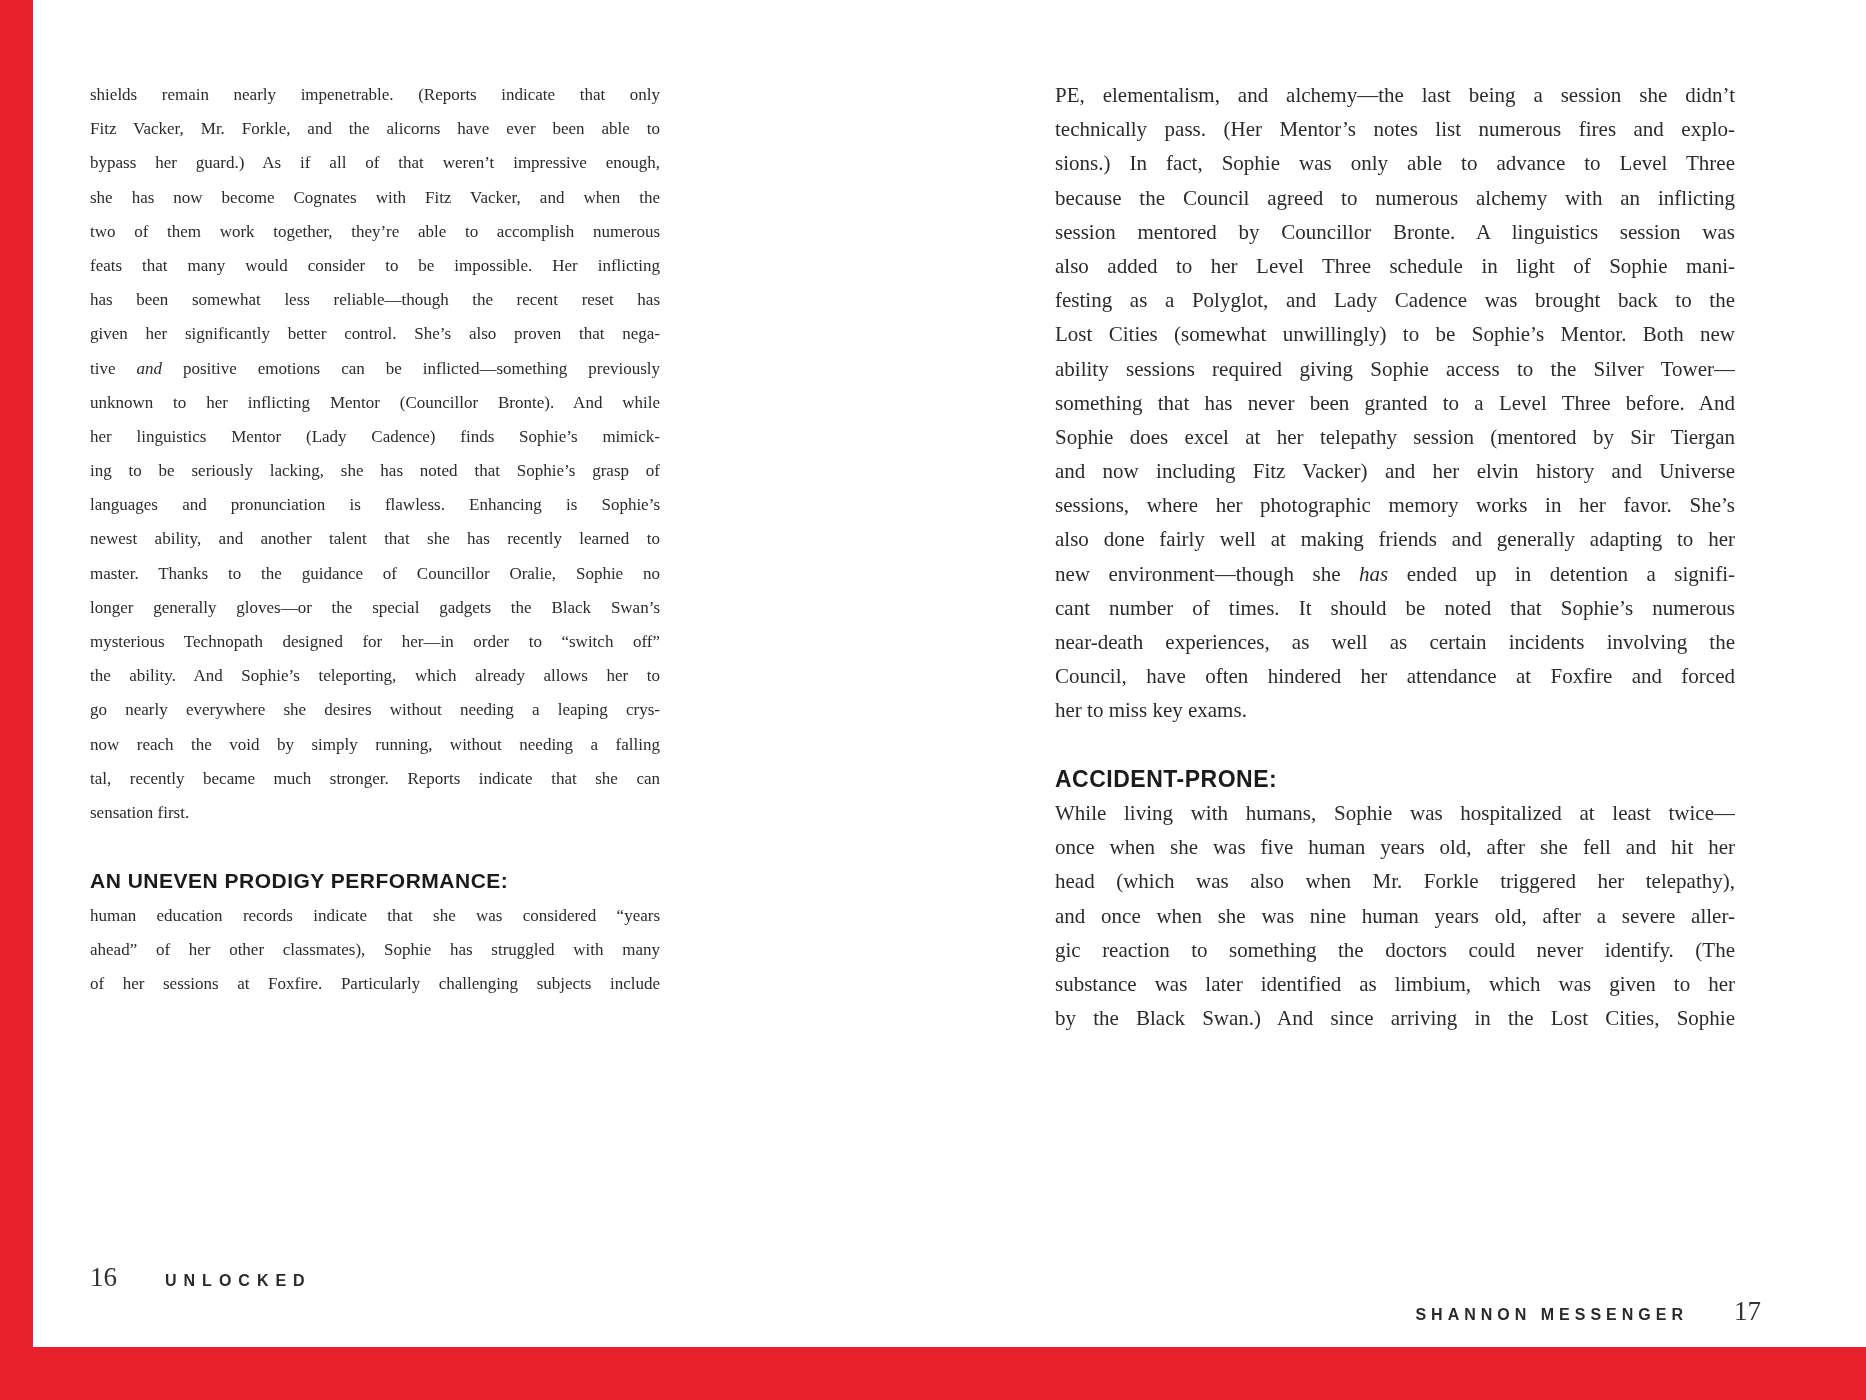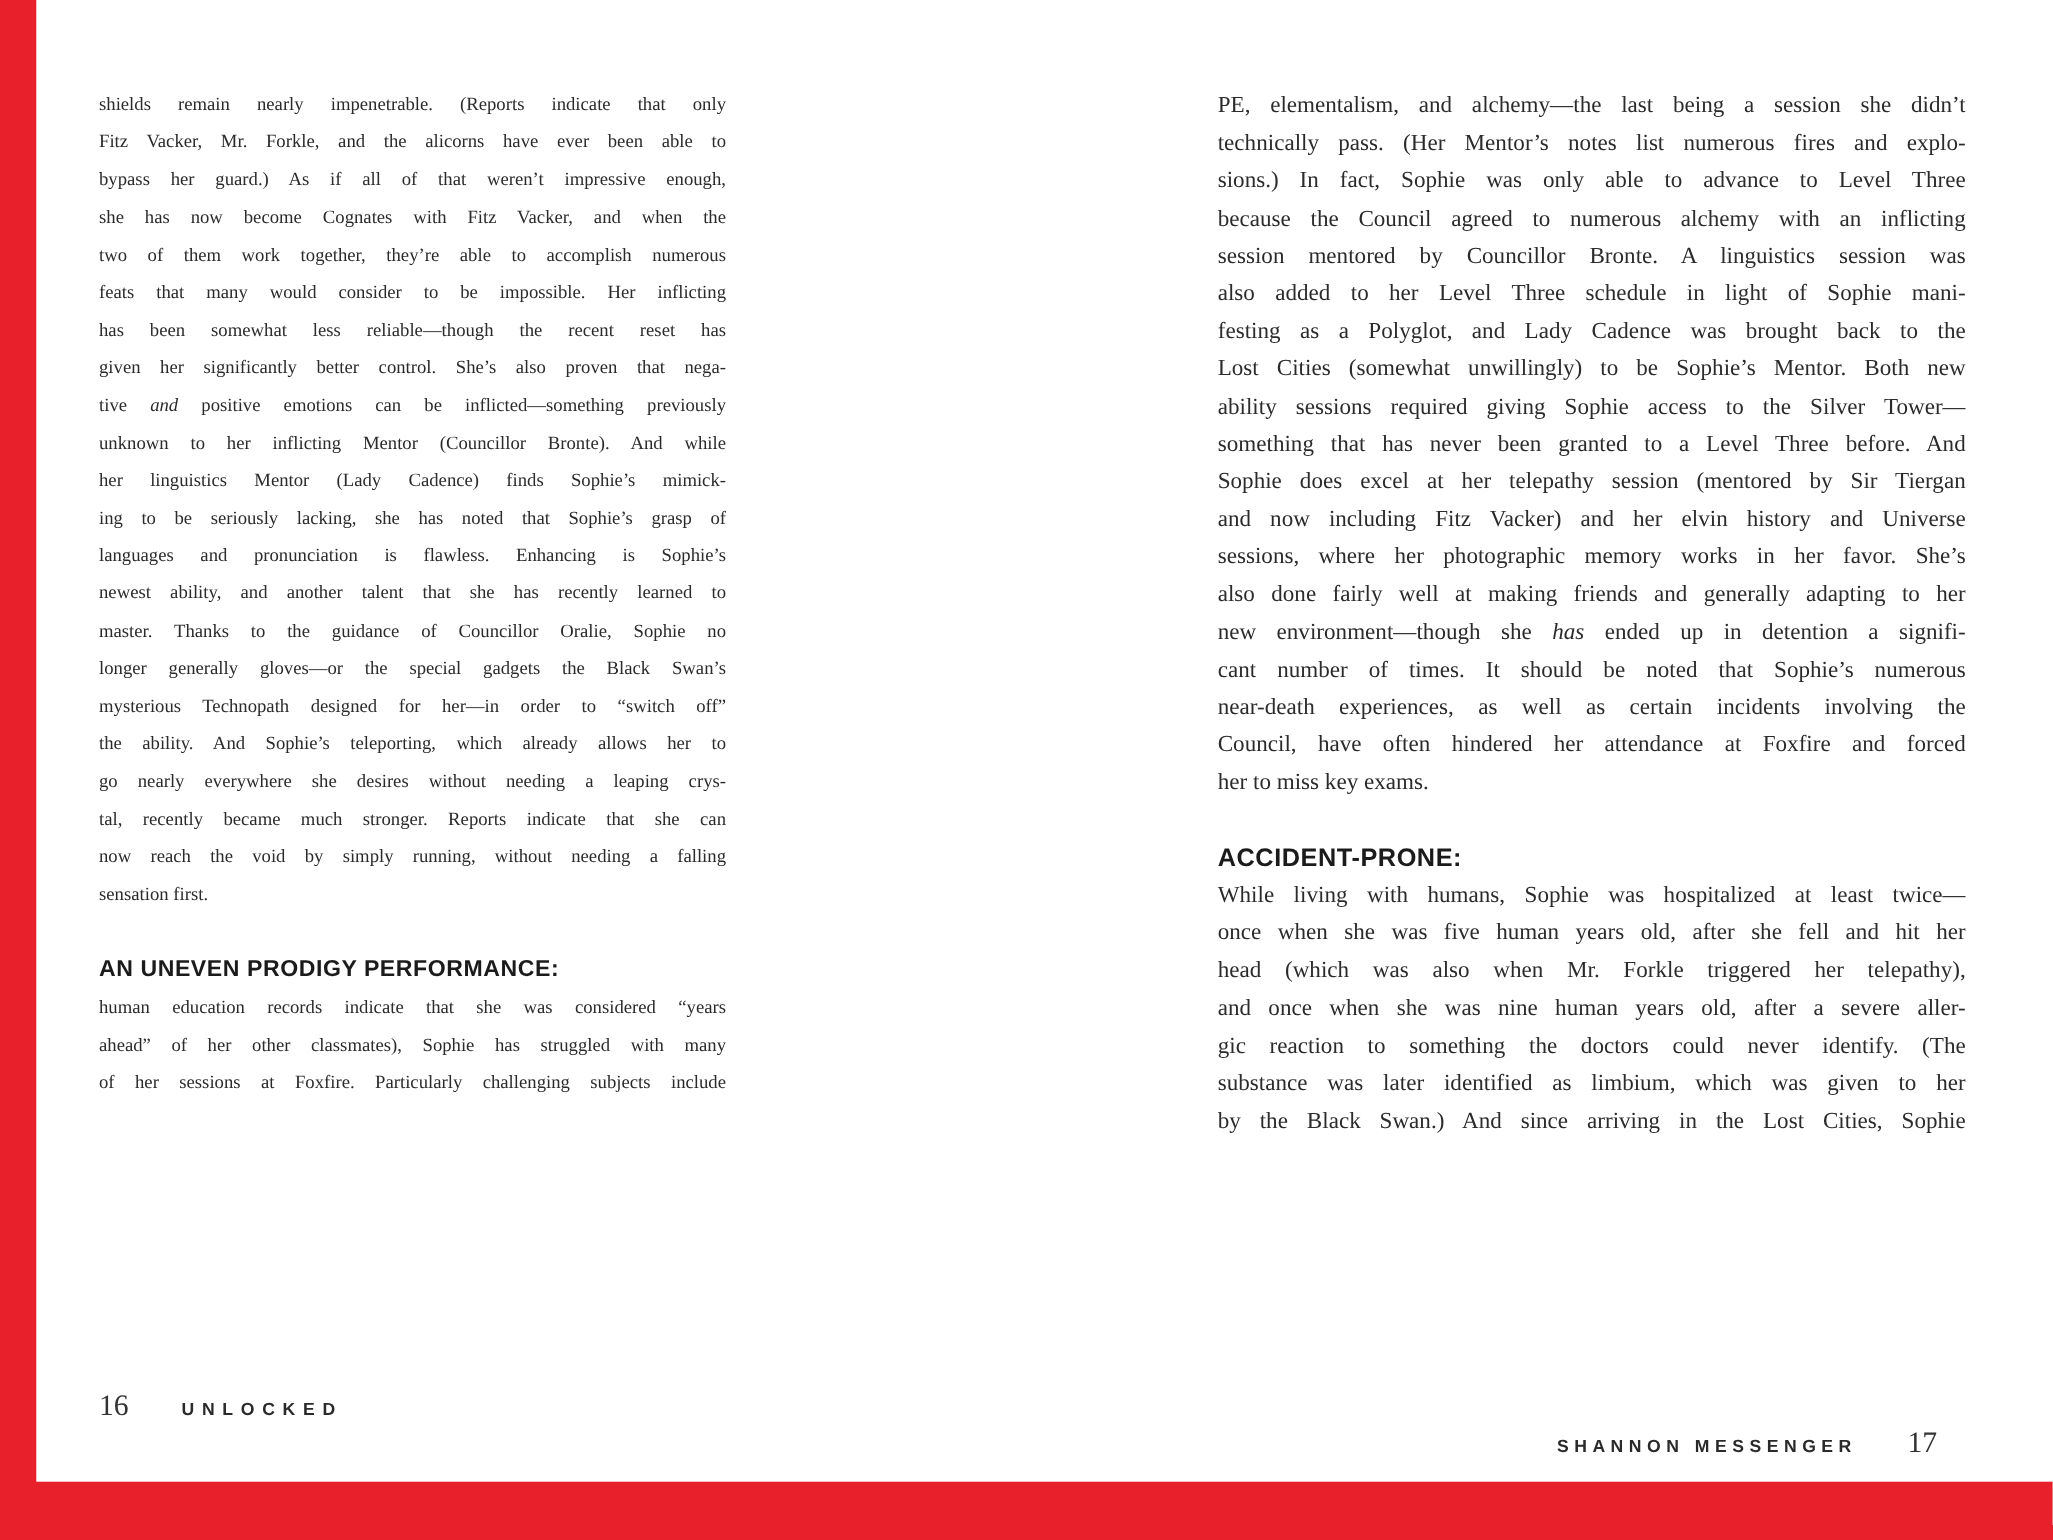--- a/index.html
+++ b/index.html
@@ -7,21 +7,21 @@
     width:1866px;height:1400px;position:relative;overflow:hidden;
     background:#ffffff;
     font-family:"Liberation Serif", serif;
   }
   .edge{position:absolute;}
   .edge-left{left:0;top:0;width:33px;height:1400px;}
   .edge-bottom{left:0;top:1347px;width:1866px;height:53px;}
 
   .page-col{position:absolute;top:78px;color:#2b2b2b;}
   .col-left{left:90px;width:570px;font-size:17px;}
-  .col-right{left:1107px;width:680px;font-size:21px;}
+  .col-right{left:1055px;width:680px;font-size:21px;}
 
   .tline{
     height:34.2px;line-height:34.2px;overflow:hidden;
     text-align:justify;text-align-last:justify;
     white-space:normal;
   }
   .tline.rag{text-align-last:left;}
   .tline em{font-style:italic;}
 
   .spacer-line{height:34.2px;}
@@ -68,22 +68,22 @@
       <div class="tline">unknown to her inflicting Mentor (Councillor Bronte). And while</div>
       <div class="tline">her linguistics Mentor (Lady Cadence) finds Sophie’s mimick-</div>
       <div class="tline">ing to be seriously lacking, she has noted that Sophie’s grasp of</div>
       <div class="tline">languages and pronunciation is flawless. Enhancing is Sophie’s</div>
       <div class="tline">newest ability, and another talent that she has recently learned to</div>
       <div class="tline">master. Thanks to the guidance of Councillor Oralie, Sophie no</div>
       <div class="tline">longer generally gloves—or the special gadgets the Black Swan’s</div>
       <div class="tline">mysterious Technopath designed for her—in order to “switch off”</div>
       <div class="tline">the ability. And Sophie’s teleporting, which already allows her to</div>
       <div class="tline">go nearly everywhere she desires without needing a leaping crys-</div>
+      <div class="tline">now reach the void by simply running, without needing a falling</div>
       <div class="tline">tal, recently became much stronger. Reports indicate that she can</div>
-      <div class="tline">now reach the void by simply running, without needing a falling</div>
       <div class="tline rag">sensation first.</div>
     </div>
   <div class="spacer-line"></div>
   <div class="section-heading">AN UNEVEN PRODIGY PERFORMANCE:</div>
   <div>
       <div class="tline">human education records indicate that she was considered “years</div>
       <div class="tline">ahead” of her other classmates), Sophie has struggled with many</div>
       <div class="tline">of her sessions at Foxfire. Particularly challenging subjects include</div>
     </div>
 </div>

